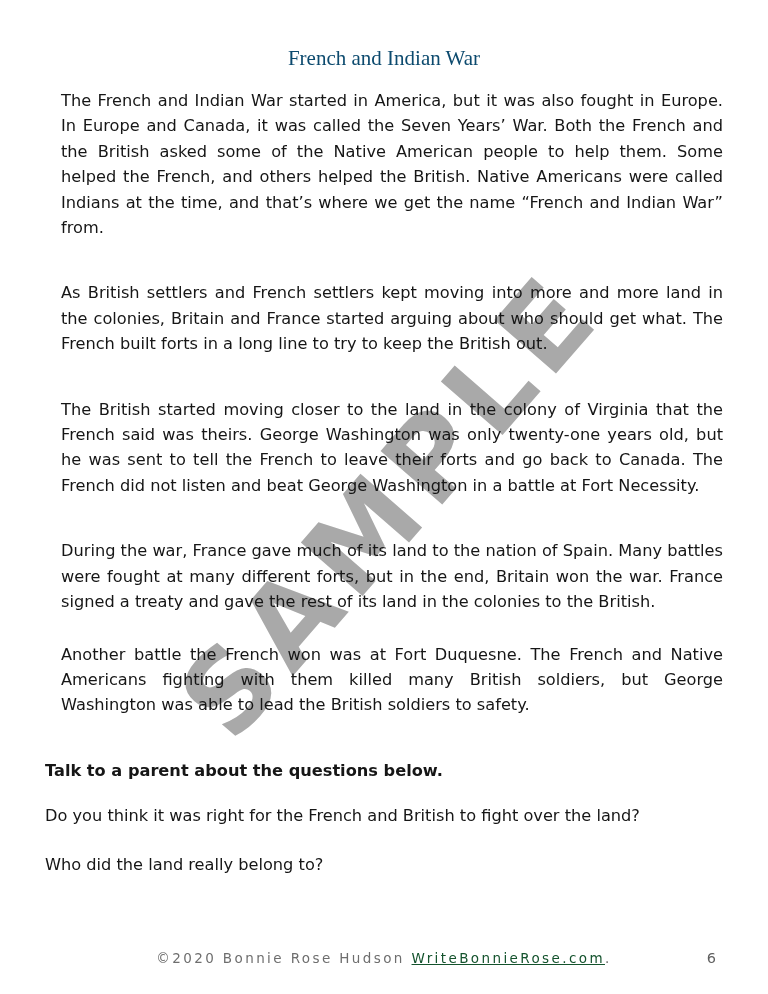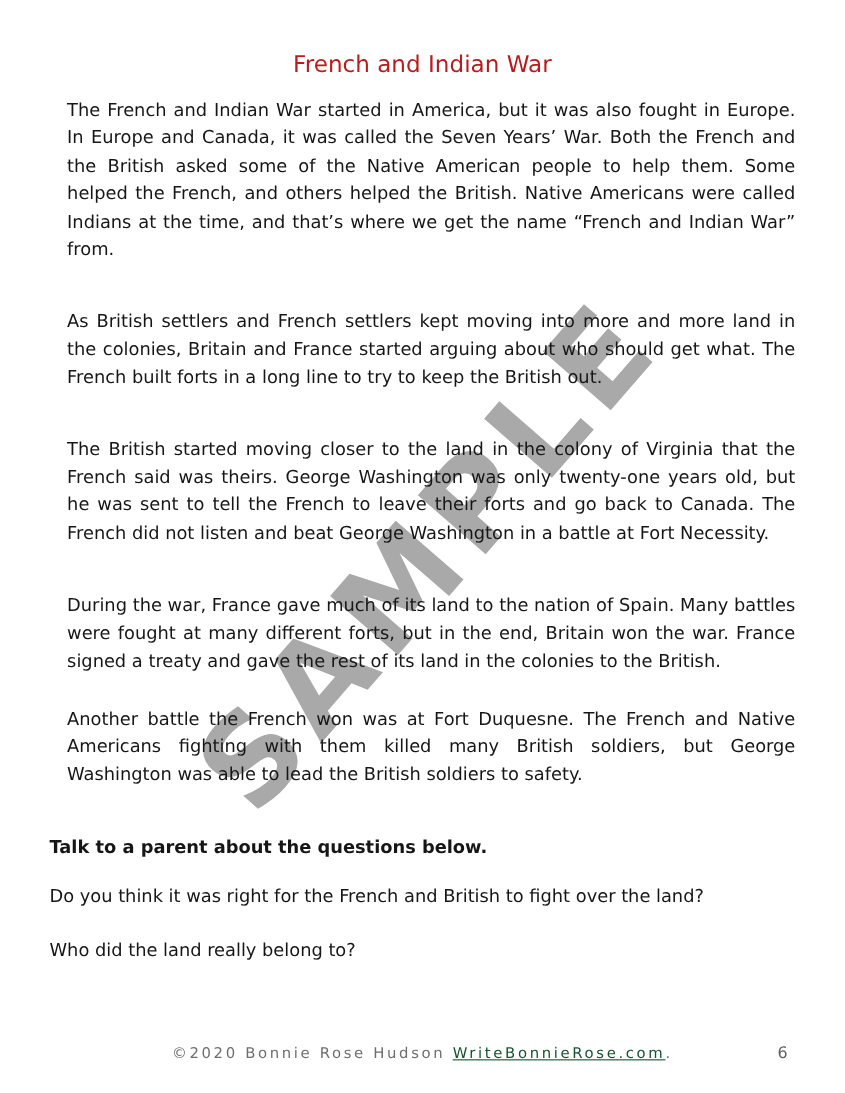--- a/index.html
+++ b/index.html
@@ -33,21 +33,22 @@
   .content {
     position: relative;
     z-index: 1;
     padding: 0 45px;
   }
   .title {
     font-size: 21px;
     font-weight: 400;
     text-align: center;
     margin: 46px 0 17px 0;
-    color: #b91c1c;
+    color: #0c4a6e;
+    font-family: Liberation Serif, serif;
   }
   .body-para {
     font-size: 16.2px;
     line-height: 25.4px;
     text-align: justify;
     margin: 0 0 40px 16px;
   }
   .body-para.tight {
     margin-bottom: 27px;
   }

